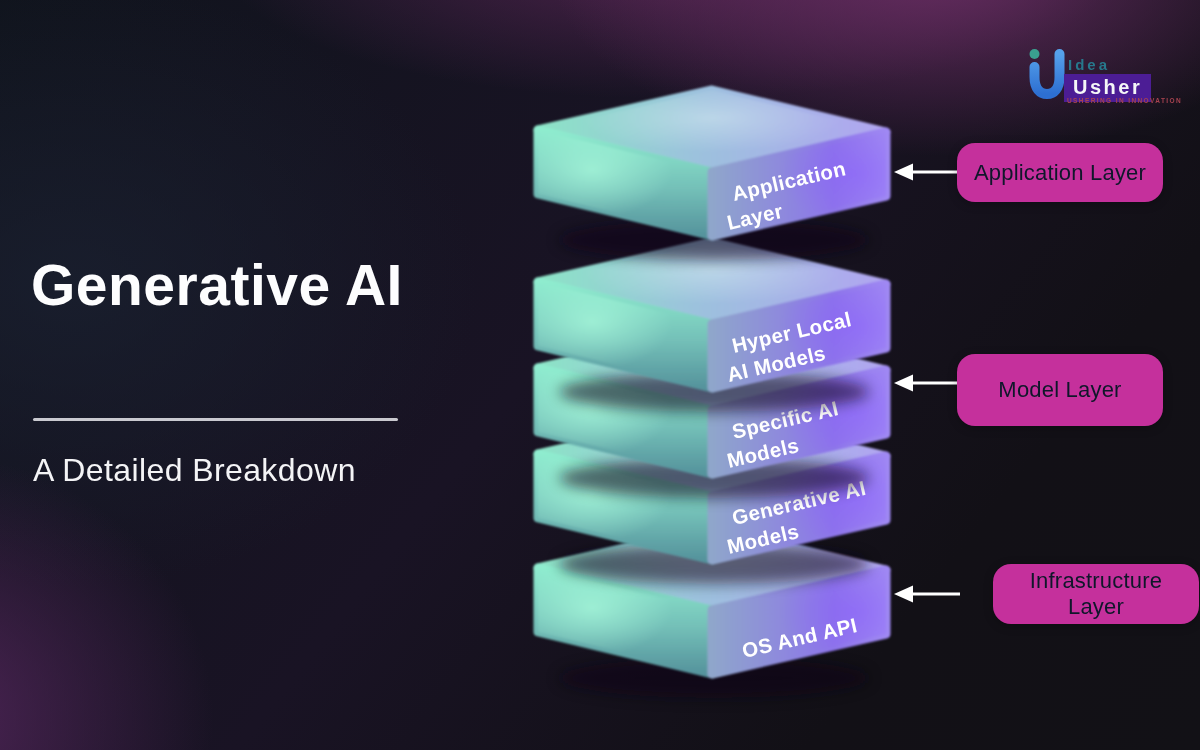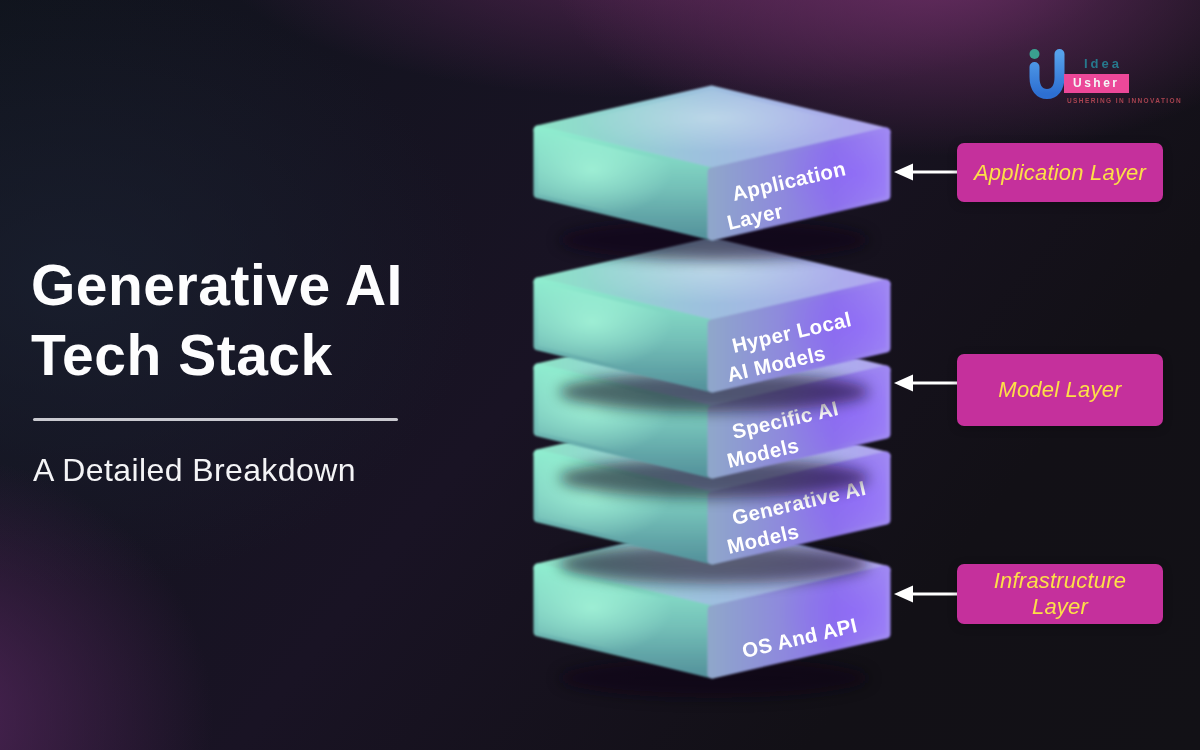--- a/index.html
+++ b/index.html
@@ -29,57 +29,56 @@
   }
   .subtitle {
     left: 33px; top: 452px; width: 450px;
     font-size: 32px; font-weight: 400; letter-spacing: 0.4px; color: #f4f4f6;
   }
 
   
   .logo { left: 1028px; top: 44px; width: 140px; height: 64px; }
   .logo-u { position: absolute; left: 0; top: 2px; }
   .logo-idea {
-    position: absolute; left: 56px; top: 12px;
-    font-size: 13px; font-weight: 700; letter-spacing: 3px; color: #27788c;
+    position: absolute; left: 40px; top: 12px;
+    font-size: 15px; font-weight: 700; letter-spacing: 3px; color: #27788c;
   }
   .logo-usher {
     position: absolute; left: 36px; top: 30px;
-    background: #ec4899; color: #f5f7f8; padding: 2px 9px 3px 9px;
-    font-size: 12px; font-weight: 700; letter-spacing: 2.5px;
+    background: #4c1d95; color: #f5f7f8; padding: 2px 9px 3px 9px;
+    font-size: 20px; font-weight: 700; letter-spacing: 2.5px;
   }
   .logo-tagline {
     position: absolute; left: 39px; top: 53px;
     font-size: 6.5px; font-weight: 700; letter-spacing: 1.4px; color: #a84350;
     white-space: nowrap;
   }
 
   
   .slab { position: absolute; width: 360px; height: 180px; overflow: visible; }
   .slab-text {
     fill: #ffffff; font-family: "Liberation Sans", "DejaVu Sans", sans-serif;
     font-size: 20.5px; font-weight: 700; letter-spacing: 0.4px;
   }
   #slab-1 { z-index: 50; } #slab-2 { z-index: 40; } #slab-3 { z-index: 30; }
   #slab-4 { z-index: 20; } #slab-5 { z-index: 10; }
 
   
   .badge {
     position: absolute; left: 957px; width: 206px; min-height: 52px;
-    background: #c5309c; border-radius: 7px;
+    background: #c5309c; border-radius: 18px;
     display: flex; align-items: center; justify-content: center;
     text-align: center; padding: 7px 14px;
-    font-size: 22px; font-weight: 500; line-height: 26px; color: #fde047;
+    font-size: 22px; font-weight: 500; line-height: 26px; color: #0f172a;
     letter-spacing: 0.2px; z-index: 60;
     box-shadow: 0 2px 10px rgba(0,0,0,0.25);
-    font-style: italic;
   }
   #badge-1 { top: 143px; height: 59px; }
   #badge-2 { top: 354px; height: 72px; }
-  #badge-3 { top: 564px; height: 60px; }
+  #badge-3 { top: 564px; height: 60px; margin-left: 36px; }
   .arrow { position: absolute; z-index: 60; }
   #arrow-1 { left: 892px; top: 161px; }
   #arrow-2 { left: 892px; top: 372px; }
   #arrow-3 { left: 892px; top: 583px; }
 </style>
 </head>
 <body>
 
 <svg width="0" height="0" style="position:absolute" aria-hidden="true">
   <defs>
@@ -127,21 +126,20 @@
         <path d="M6,44 L180,86 L180,150 L6,108 Z"></path>
       </clipPath>
     <clipPath id="clipRightFace">
         <path d="M180,86 L354,46 L354,110 L180,150 Z"></path>
       </clipPath>
   </defs>
 </svg>
 
 <div class="abs main-title">
   <div>Generative AI</div>
-  <div>Tech Stack</div>
 </div>
 <div class="abs title-divider"></div>
 <div class="abs subtitle">A Detailed Breakdown</div>
 
 <div class="abs logo">
   <svg class="logo-u" width="38" height="56" viewBox="0 0 38 56">
     <circle cx="6.5" cy="8" r="5" fill="#3aa08f"></circle>
     <path d="M6.5,21 L6.5,31 C6.5,42.5 12,48 19,48 C26,48 31.5,42.5 31.5,31 L31.5,8" fill="none" stroke="url(#gBlue)" stroke-width="10" stroke-linecap="round"></path>
   </svg>
   <div class="logo-idea">Idea</div>

